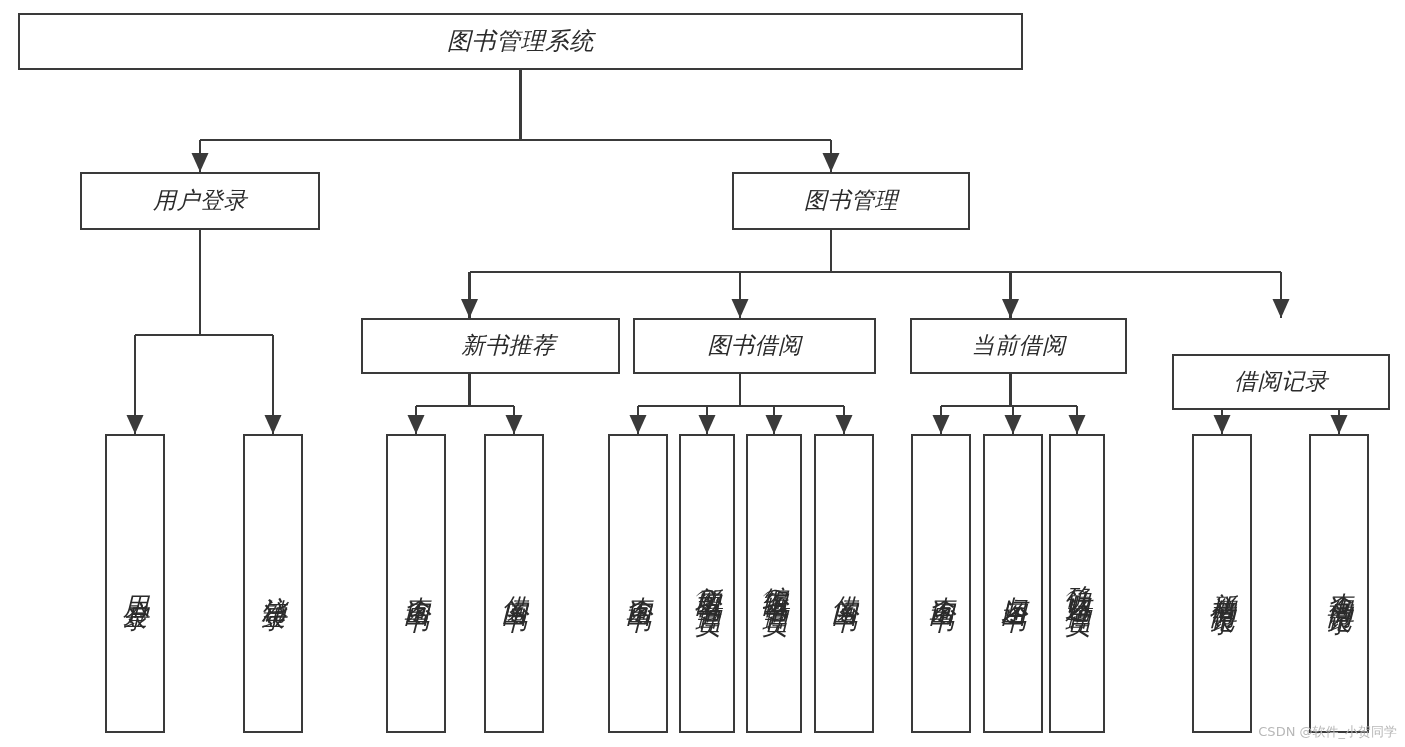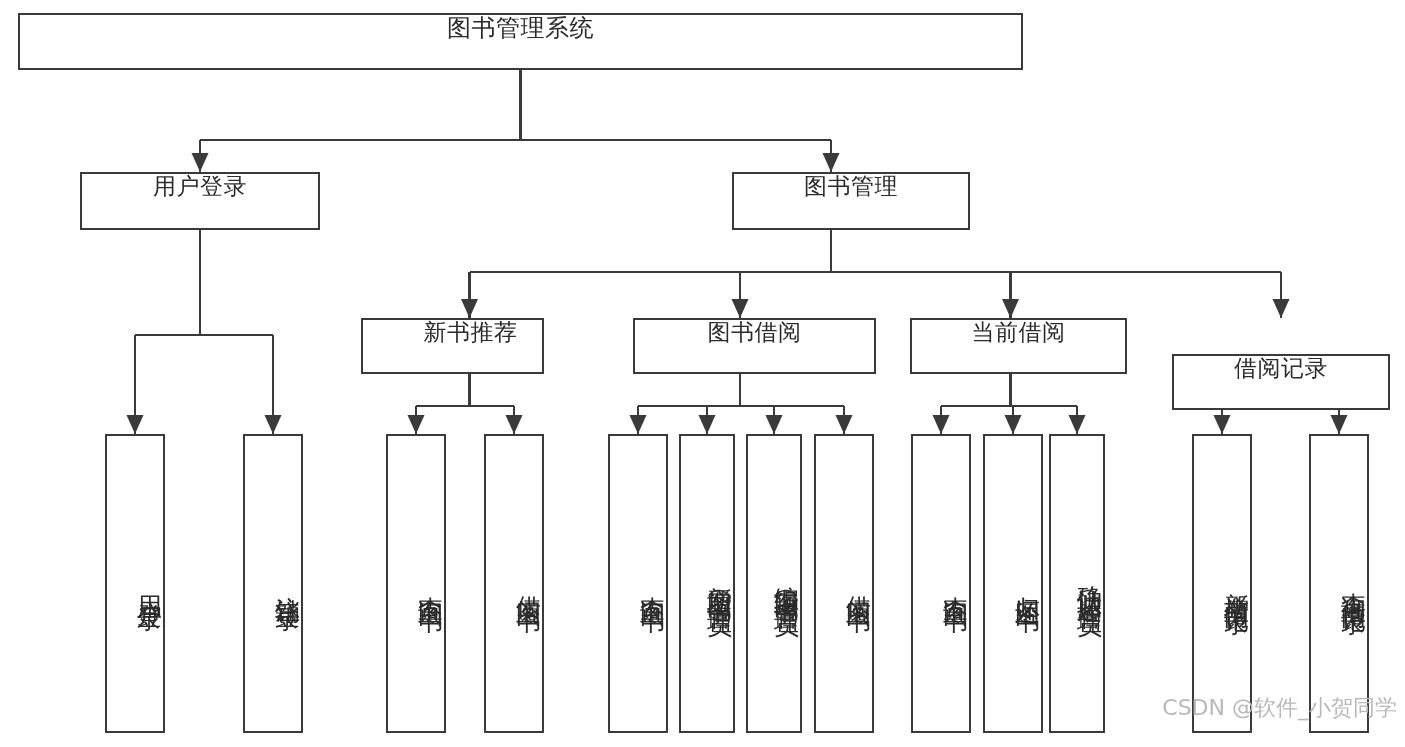--- a/index.html
+++ b/index.html
@@ -25,24 +25,25 @@
     width: 1405px;
     height: 747px;
     pointer-events: none;
   }
   .node {
     position: absolute;
     box-sizing: border-box;
     border: 2.5px solid #3a3a3a;
     background: #ffffff;
     display: flex;
-    align-items: flex-start;
+    align-items: center;
     justify-content: center;
     color: #2b2b2b;
     line-height: 1.12;
+    font-style: italic;
   }
   .node-h {
     font-size: 23px;
     letter-spacing: 0.5px;
   }
   .node-root {
     font-size: 24px;
   }
   .node-v {
     font-size: 25px;
@@ -53,22 +54,22 @@
     white-space: nowrap;
   }
   .node-v > span {
     display: block;
     writing-mode: vertical-rl;
     text-orientation: upright;
   }
   .watermark {
     position: absolute;
     right: 8px;
-    bottom: 24px;
-    font-size: 22px;
+    bottom: 6px;
+    font-size: 13px;
     color: #b8b8b8;
     font-family: "DejaVu Sans", "Liberation Sans", sans-serif;
     white-space: nowrap;
     user-select: none;
   }
 </style>
 </head>
 <body>
 
 <div id="canvas">
@@ -135,21 +136,21 @@
       </div>
       <div class="node node-v" style="left: 105px; top: 434px; width: 60px; height: 299px;">
         <span>用户登录</span>
       </div>
       <div class="node node-v" style="left: 243px; top: 434px; width: 60px; height: 299px;">
         <span>注销登录</span>
       </div>
       <div class="node node-h" style="left: 732px; top: 172px; width: 238px; height: 58px;">
         <span>图书管理</span>
       </div>
-      <div class="node node-h" style="left: 361px; top: 318px; width: 183px; height: 56px; padding-left: 36px;">
+      <div class="node node-h" style="left: 361px; top: 318px; width: 259px; height: 56px; padding-left: 36px;">
         <span>新书推荐</span>
       </div>
       <div class="node node-v" style="left: 386px; top: 434px; width: 60px; height: 299px;">
         <span>查询图书</span>
       </div>
       <div class="node node-v" style="left: 484px; top: 434px; width: 60px; height: 299px;">
         <span>借阅图书</span>
       </div>
       <div class="node node-h" style="left: 633px; top: 318px; width: 243px; height: 56px;">
         <span>图书借阅</span>

